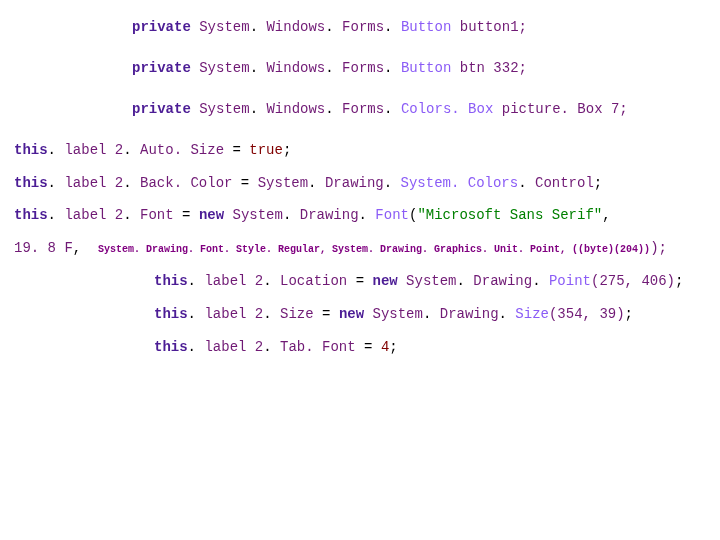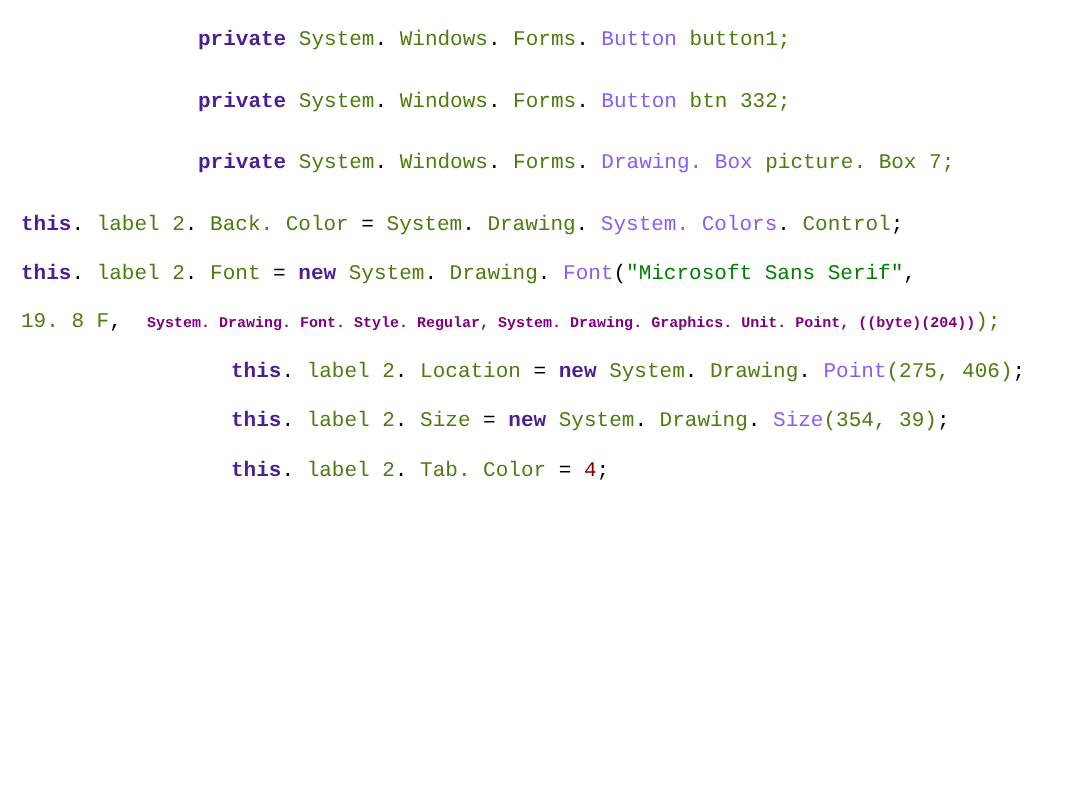--- a/index.html
+++ b/index.html
@@ -15,41 +15,42 @@
     box-sizing: border-box;
   }
   .line {
     white-space: pre;
     margin-bottom: 14px;
   }
   .block1 .line { margin-bottom: 22px; padding-left: 118px; }
   .block2 .line { margin-bottom: 14px; padding-left: 0; }
   .block3 .line { margin-bottom: 14px; padding-left: 140px; }
   .kw   { color: #4c1d95; font-weight: bold; }
-  .id   { color: #4d7c0f; }
+  .id   { color: #701a75; }
   .dot  { color: #000000; }
   .type { color: #8b5cf6; }
   .str  { color: #008000; }
   .num  { color: #800000; }
   .bool { color: #800000; }
   .small { font-size: 10px; }
   .regtype { color: #800080; font-weight: bold; }
 </style>
 </head>
 <body>
 
 <div class="block1">
   <div class="line"><span class="kw">private</span> <span class="id">System</span><span class="dot">. </span><span class="id">Windows</span><span class="dot">. </span><span class="id">Forms</span><span class="dot">. </span><span class="type">Button</span> <span class="id">button1</span><span class="id">;</span></div>
   <div class="line"><span class="kw">private</span> <span class="id">System</span><span class="dot">. </span><span class="id">Windows</span><span class="dot">. </span><span class="id">Forms</span><span class="dot">. </span><span class="type">Button</span> <span class="id">btn 332</span><span class="id">;</span></div>
-  <div class="line"><span class="kw">private</span> <span class="id">System</span><span class="dot">. </span><span class="id">Windows</span><span class="dot">. </span><span class="id">Forms</span><span class="dot">. </span><span class="type">Drawing. Box</span> <span class="id">picture. Box 7</span><span class="id">;</span></div>
+  <div class="line"><span class="kw">private</span> <span class="id">System</span><span class="dot">. </span><span class="id">Windows</span><span class="dot">. </span><span class="id">Forms</span><span class="dot">. </span><span class="type">Colors. Box</span> <span class="id">picture. Box 7</span><span class="id">;</span></div>
 </div>
 
 <div class="block2">
+  <div class="line"><span class="kw">this</span><span class="dot">. </span><span class="id">label 2</span><span class="dot">. </span><span class="id">Auto. Size</span><span> = </span><span class="bool">true</span><span>;</span></div>
   <div class="line"><span class="kw">this</span><span class="dot">. </span><span class="id">label 2</span><span class="dot">. </span><span class="id">Back. Color</span><span> = </span><span class="id">System</span><span class="dot">. </span><span class="id">Drawing</span><span class="dot">. </span><span class="type">System. Colors</span><span class="dot">. </span><span class="id">Control</span><span>;</span></div>
   <div class="line"><span class="kw">this</span><span class="dot">. </span><span class="id">label 2</span><span class="dot">. </span><span class="id">Font</span><span> = </span><span class="kw">new</span> <span class="id">System</span><span class="dot">. </span><span class="id">Drawing</span><span class="dot">. </span><span class="type">Font</span><span>(</span><span class="str">"Microsoft Sans Serif"</span><span>,</span></div>
   <div class="line"><span class="id">19. 8 F</span><span>,  </span><span class="small"><span class="regtype">System. Drawing. Font. Style. Regular, System. Drawing. Graphics. Unit. Point, ((byte)(204))</span></span><span class="id">);</span></div>
 </div>
 
 <div class="block3">
   <div class="line"><span class="kw">this</span><span class="dot">. </span><span class="id">label 2</span><span class="dot">. </span><span class="id">Location</span><span> = </span><span class="kw">new</span> <span class="id">System</span><span class="dot">. </span><span class="id">Drawing</span><span class="dot">. </span><span class="type">Point</span><span class="id">(275, 406)</span><span>;</span></div>
   <div class="line"><span class="kw">this</span><span class="dot">. </span><span class="id">label 2</span><span class="dot">. </span><span class="id">Size</span><span> = </span><span class="kw">new</span> <span class="id">System</span><span class="dot">. </span><span class="id">Drawing</span><span class="dot">. </span><span class="type">Size</span><span class="id">(354, 39)</span><span>;</span></div>
-  <div class="line"><span class="kw">this</span><span class="dot">. </span><span class="id">label 2</span><span class="dot">. </span><span class="id">Tab. Color</span><span> = </span><span class="num">4</span><span>;</span></div>
+  <div class="line"><span class="kw">this</span><span class="dot">. </span><span class="id">label 2</span><span class="dot">. </span><span class="id">Tab. Font</span><span> = </span><span class="num">4</span><span>;</span></div>
 </div>
 
 </body></html>

